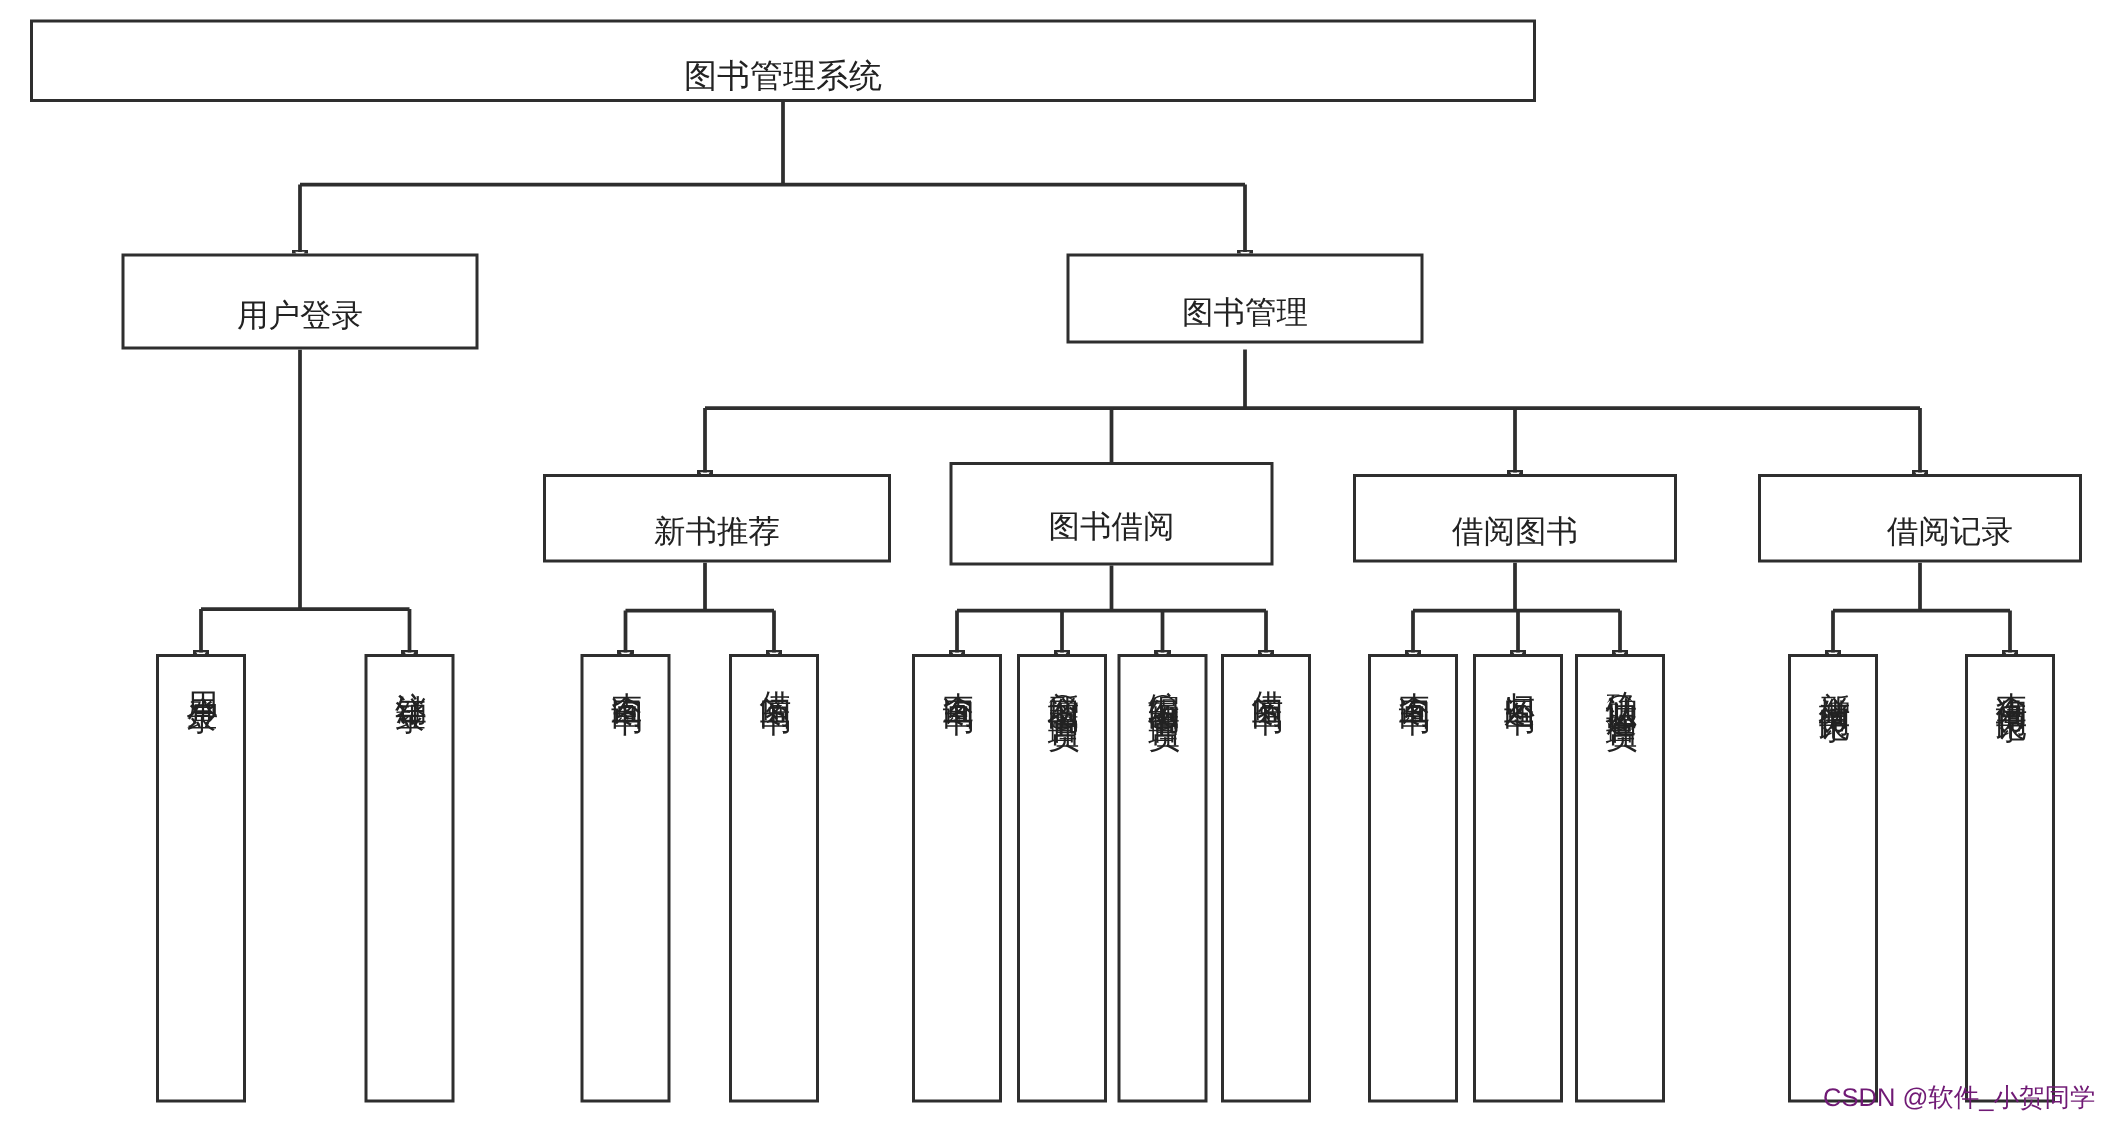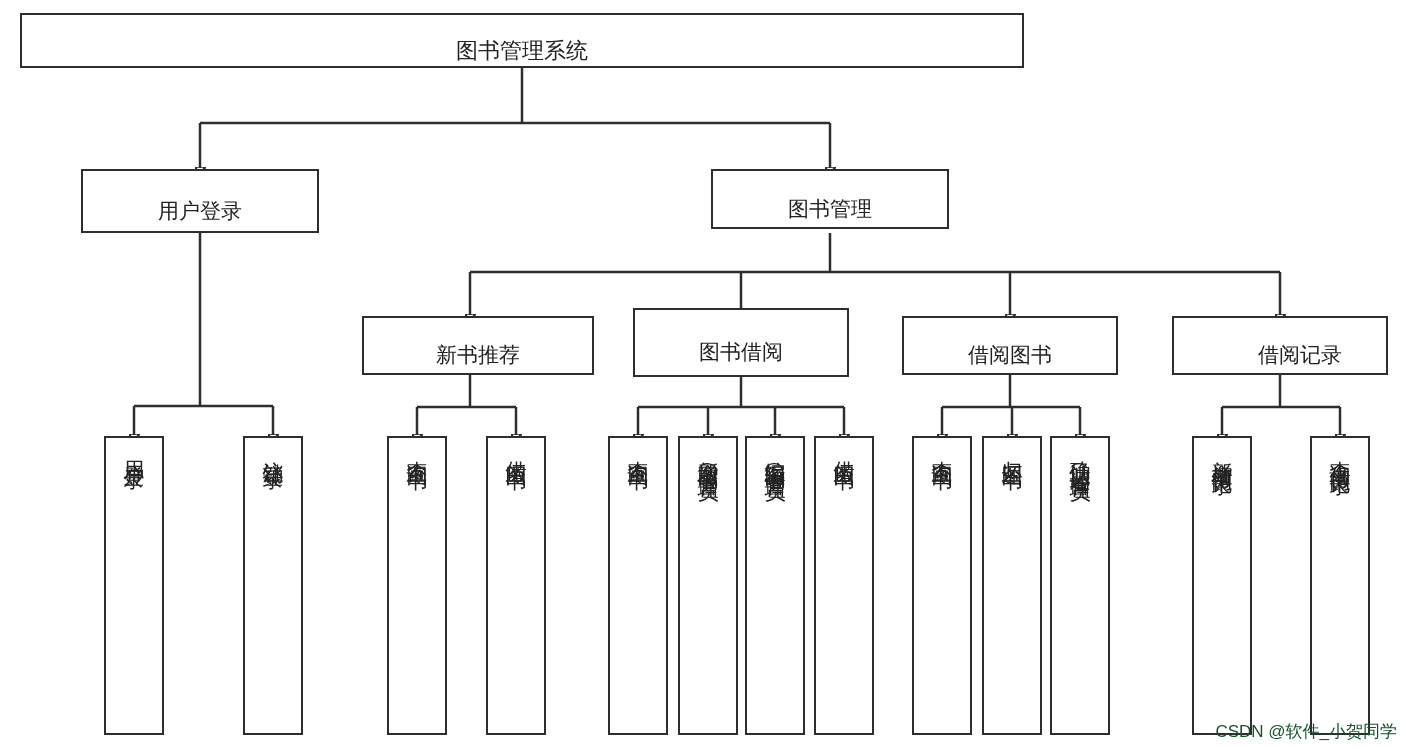--- a/index.html
+++ b/index.html
@@ -20,21 +20,21 @@
   .node.v{padding:6px 0;align-items:flex-start;}
   .node.v .lbl{writing-mode:vertical-rl;text-orientation:upright;
                font-size:21px;letter-spacing:3px;white-space:nowrap;
                margin:0 auto;}
 
   svg.links{position:absolute;left:0;top:0;width:1405px;height:747px;
             pointer-events:none;}
   svg.links line, svg.links path{stroke:#2e2e2e;stroke-width:2.5;fill:none;}
 
   .watermark{position:absolute;right:8px;bottom:4px;font-size:17px;
-             color:#14532d;white-space:nowrap;margin-left:12px;}
+             color:#701a75;white-space:nowrap;margin-left:12px;}
 </style>
 </head>
 <body>
 
 <div id="canvas">
   <svg class="links" viewBox="0 0 1405 747">
     <defs>
       <marker id="arrow" markerWidth="9" markerHeight="11" refX="1.5" refY="5.5" orient="auto" markerUnits="userSpaceOnUse">
         <path d="M0,0 L9,5.5 L0,11 z" fill="#2e2e2e" stroke="none"></path>
       </marker>

